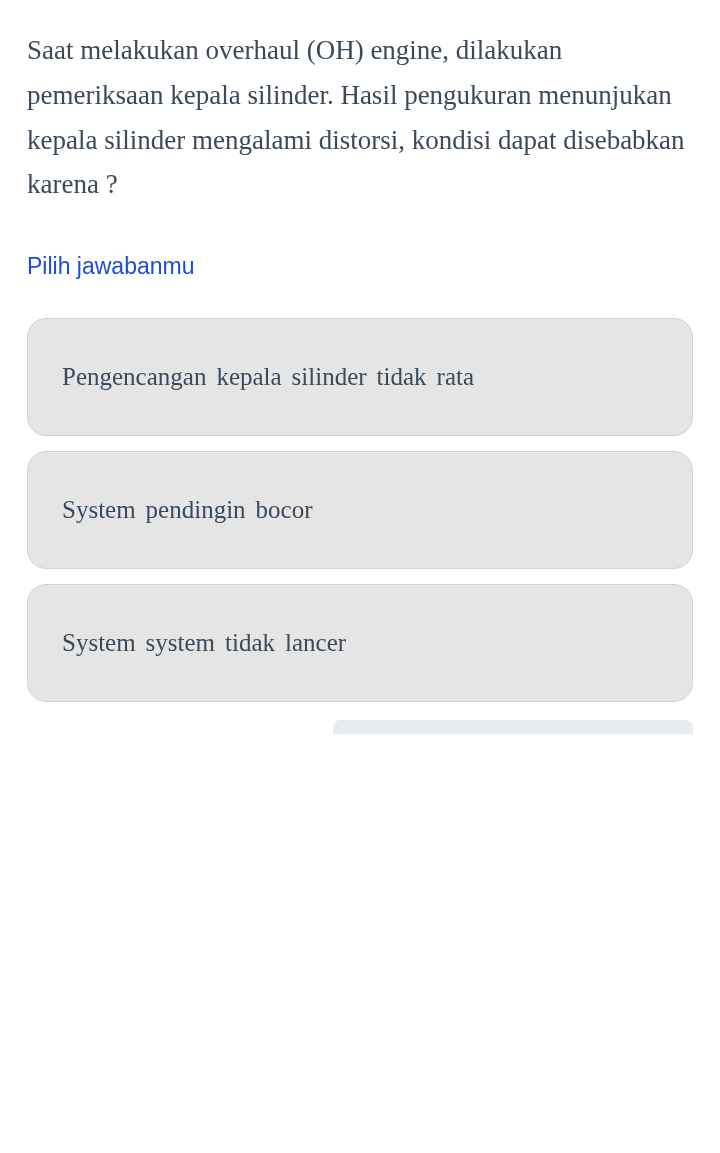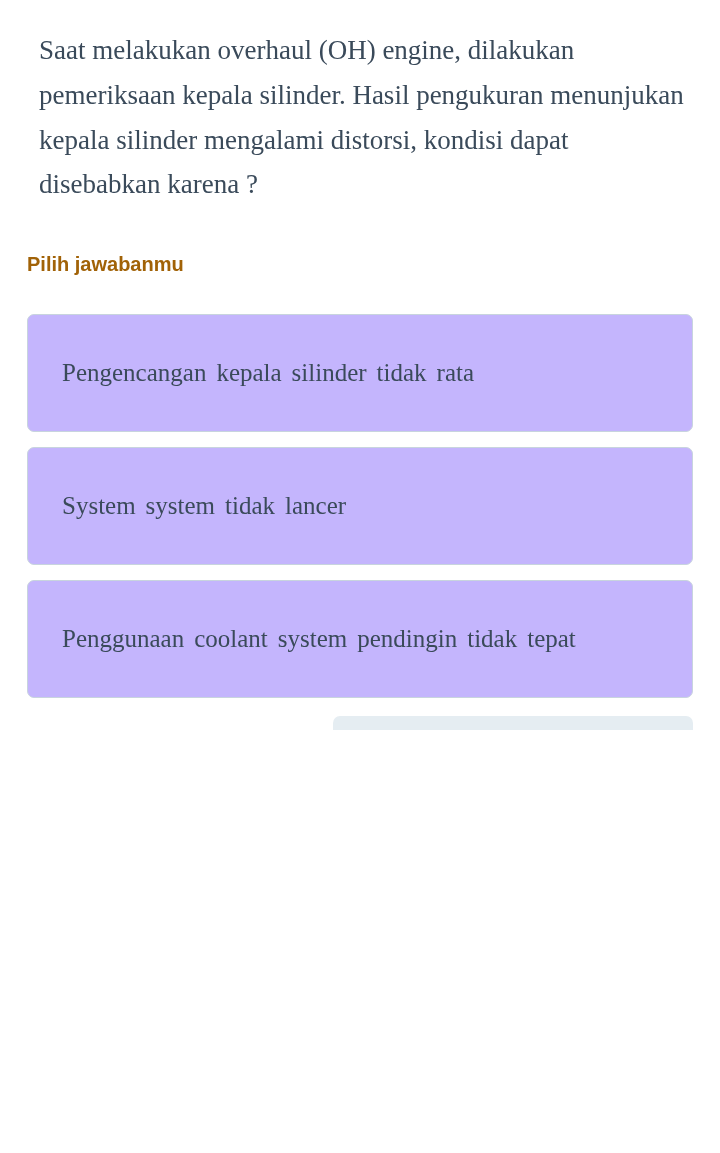--- a/index.html
+++ b/index.html
@@ -16,44 +16,43 @@
     }
     .container {
       padding: 28px 27px 0 27px;
     }
     .question-text {
       font-size: 27px;
       line-height: 1.66;
       color: #3a4a5a;
       font-weight: 400;
       margin-bottom: 46px;
-      margin-left: 12px;
     }
     .instruction {
       font-family: -apple-system, BlinkMacSystemFont, 'Segoe UI', Arial, sans-serif;
-      font-size: 20px;
-      font-weight: 700;
-      color: #a16207;
+      font-size: 23px;
+      font-weight: 400;
+      color: #1d4ed8;
       margin-bottom: 38px;
     }
     .answers {
       display: flex;
       flex-direction: column;
       gap: 15px;
     }
     .answer-option {
       border: 1.5px solid #c8d4de;
-      border-radius: 7px;
+      border-radius: 19px;
       padding: 38px 34px;
       font-size: 25px;
       color: #3a4a5a;
       font-family: Georgia, 'Times New Roman', serif;
       line-height: 1.6;
       cursor: pointer;
-      background: #c4b5fd;
+      background: #e5e5e5;
       word-spacing: 0.15em;
     }
     .bottom-bar {
       margin-top: 18px;
       padding: 0 27px;
       display: flex;
       justify-content: flex-end;
     }
     .bottom-button-placeholder {
       width: 360px;
@@ -63,20 +62,20 @@
     }
   </style>
 </head>
 <body>
 
 <div class="container">
   <div class="question-text">Saat melakukan overhaul (OH) engine, dilakukan pemeriksaan kepala silinder. Hasil pengukuran menunjukan kepala silinder mengalami distorsi, kondisi dapat disebabkan karena ?</div>
   <div class="instruction">Pilih jawabanmu</div>
   <div class="answers">
     <div class="answer-option">Pengencangan kepala silinder tidak rata</div>
+    <div class="answer-option">System pendingin bocor</div>
     <div class="answer-option">System system tidak lancer</div>
-    <div class="answer-option">Penggunaan coolant system pendingin tidak tepat</div>
   </div>
 </div>
 
 <div class="bottom-bar">
   <div class="bottom-button-placeholder"></div>
 </div>
 
 </body></html>

